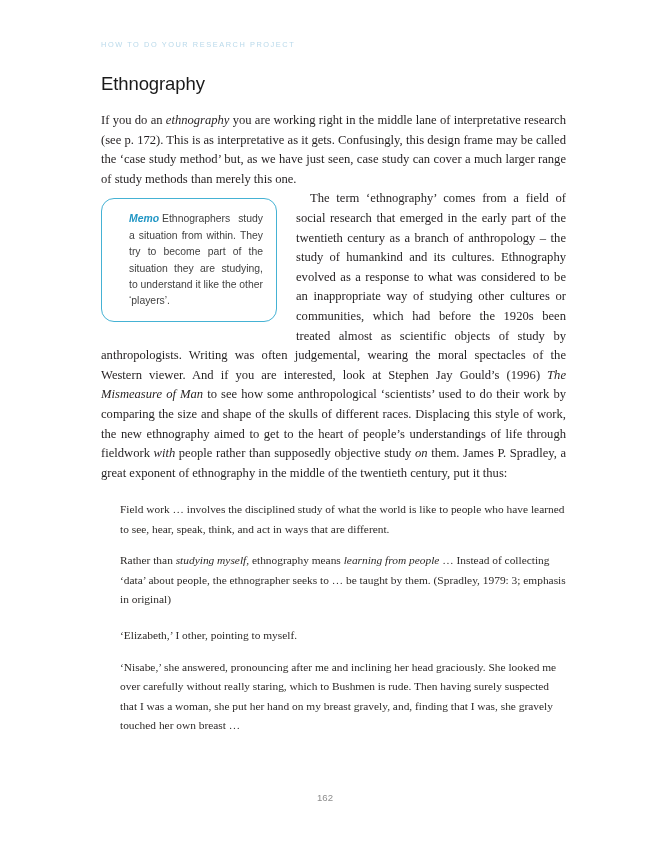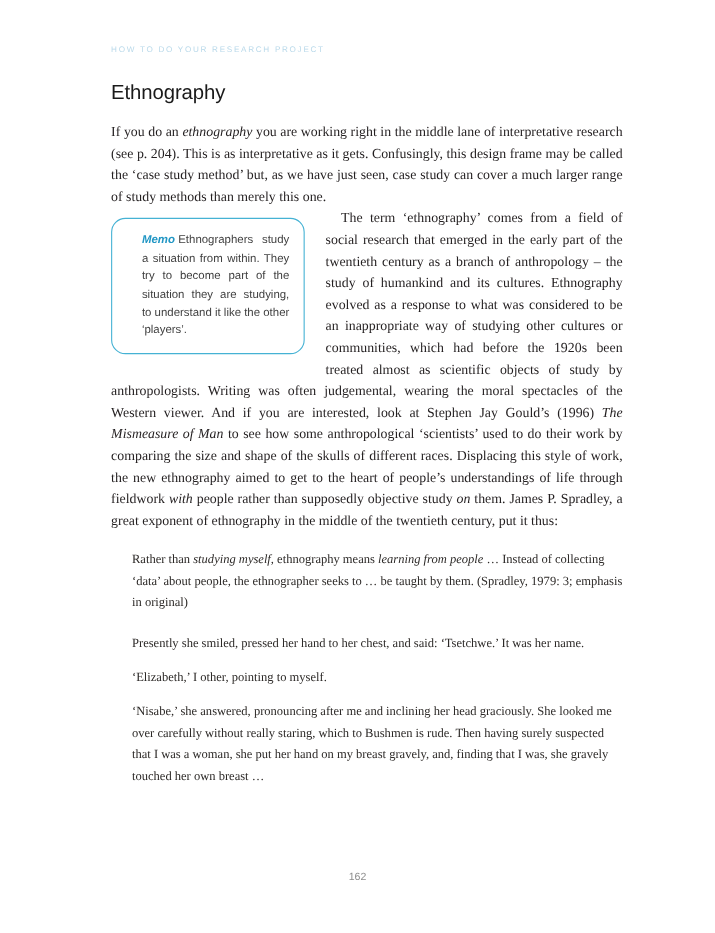--- a/index.html
+++ b/index.html
@@ -141,37 +141,37 @@
 <div class="page">
 
   <div class="content">
 
     <div class="running-header">How to do your research project</div>
 
     <h1 class="section-heading">Ethnography</h1>
 
     <div class="clearfix">
 
-      <p class="body-para"><span>If you do an </span><em>ethnography</em><span> you are working right in the middle lane of interpretative research (see p. 204). This is as interpretative as it gets. Confusingly, this design frame may be called the ‘case study method’ but, as we have just seen, case study can cover a much larger range of study methods than merely this one.</span></p>
+      <p class="body-para"><span>If you do an </span><em>ethnography</em><span> you are working right in the middle lane of interpretative research (see p. 172). This is as interpretative as it gets. Confusingly, this design frame may be called the ‘case study method’ but, as we have just seen, case study can cover a much larger range of study methods than merely this one.</span></p>
 
       <div class="memo-box">
         <span class="memo-label">Memo</span><span>Ethnographers study a situation from within. They try to become part of the situation they are studying, to understand it like the other ‘players’.</span>
       </div>
 
       <p class="body-para indent-para"><span>The term ‘ethnography’ comes from a field of social research that emerged in the early part of the twentieth century as a branch of anthropology – the study of humankind and its cultures. Ethnography evolved as a response to what was considered to be an inappropriate way of studying other cultures or communities, which had before the 1920s been treated almost as scientific objects of study by anthropologists. Writing was often judgemental, wearing the moral spectacles of the Western viewer. And if you are interested, look at Stephen Jay Gould’s (1996) </span><em>The Mismeasure of Man</em><span> to see how some anthropological ‘scientists’ used to do their work by comparing the size and shape of the skulls of different races. Displacing this style of work, the new ethnography aimed to get to the heart of people’s understandings of life through fieldwork </span><em>with</em><span> people rather than supposedly objective study </span><em>on</em><span> them. James P. Spradley, a great exponent of ethnography in the middle of the twentieth century, put it thus:</span></p>
 
     </div>
 
     <div class="extract extract-block">
+      <p>Field work … involves the disciplined study of what the world is like to people who have learned to see, hear, speak, think, and act in ways that are different.</p>
       <p><span>Rather than </span><em>studying myself</em><span>, ethnography means </span><em>learning from people</em><span> … Instead of collecting ‘data’ about people, the ethnographer seeks to … be taught by them. (Spradley, 1979: 3; emphasis in original)</span></p>
     </div>
 
 
     <div class="extract extract-block-2">
-      <p>Presently she smiled, pressed her hand to her chest, and said: ‘Tsetchwe.’ It was her name.</p>
       <p>‘Elizabeth,’ I other, pointing to myself.</p>
       <p>‘Nisabe,’ she answered, pronouncing after me and inclining her head graciously. She looked me over carefully without really staring, which to Bushmen is rude. Then having surely suspected that I was a woman, she put her hand on my breast gravely, and, finding that I was, she gravely touched her own breast …</p>
 
     </div>
 
   </div>
 
   <div class="folio">162</div>
 
 </div>

